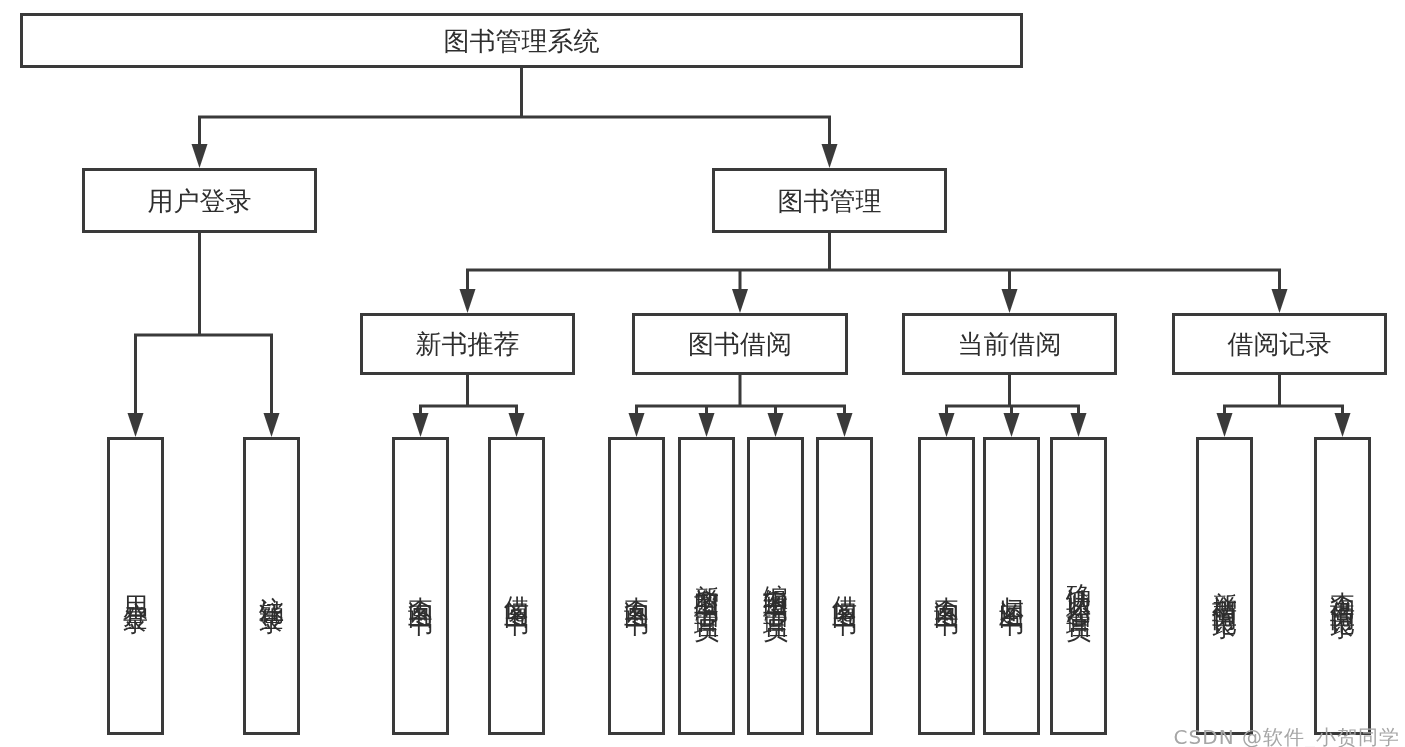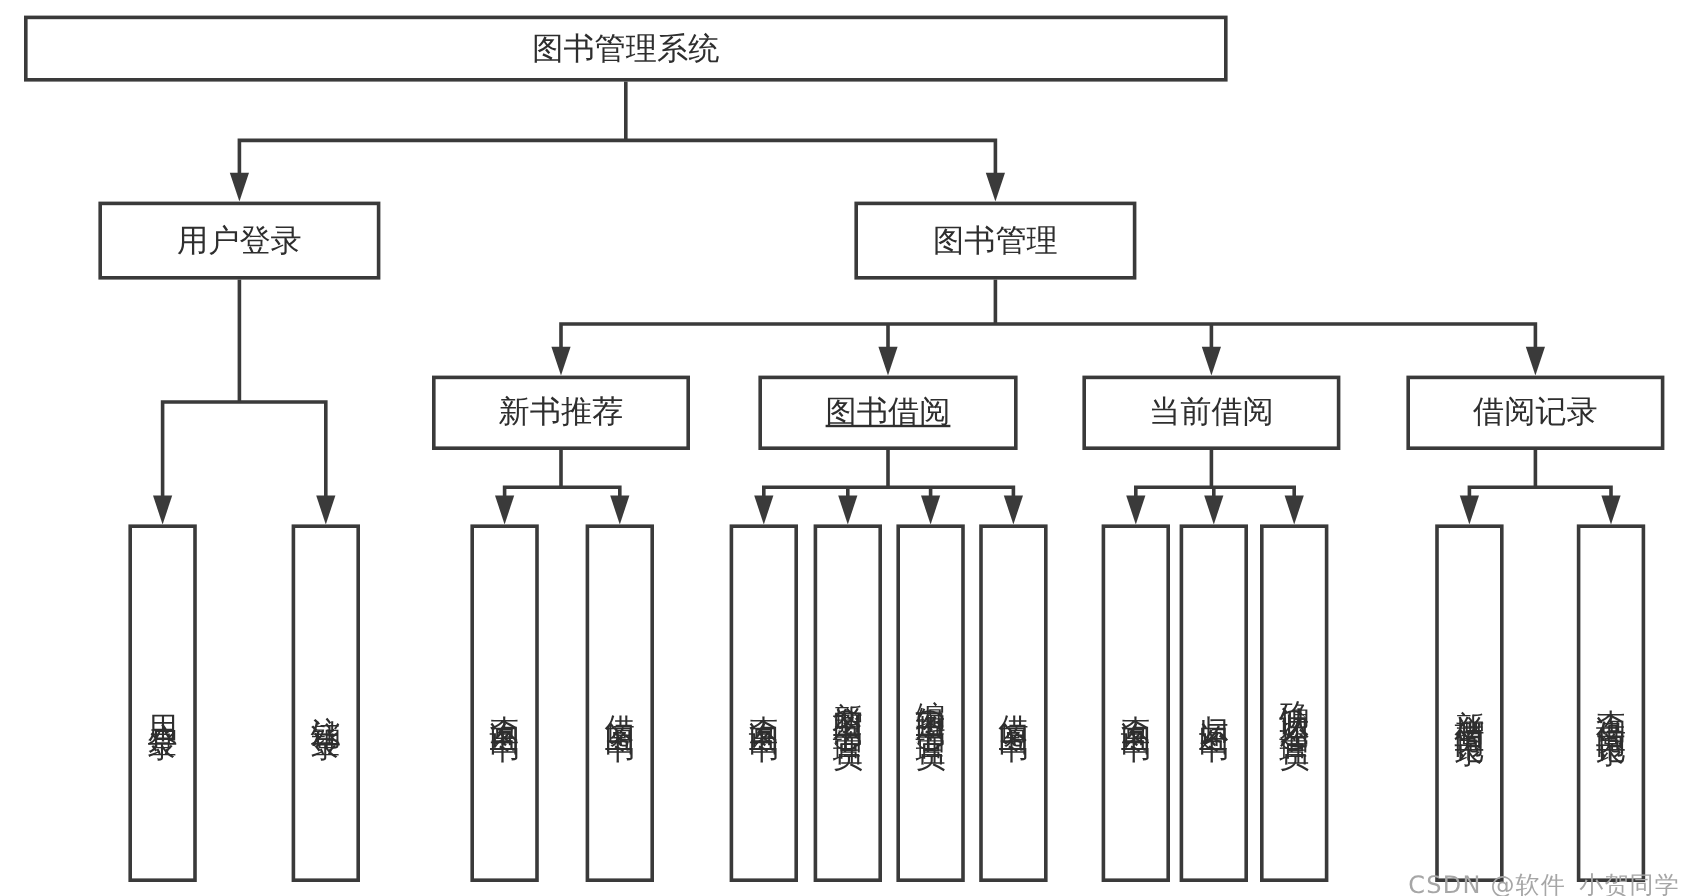--- a/index.html
+++ b/index.html
@@ -75,21 +75,21 @@
   <div class="box" style="left: 82px; top: 168px; width: 235px; height: 65px; border-color: rgb(58, 58, 58); color: rgb(46, 46, 46);">
     <span class="h-label">用户登录</span>
   </div>
   <div class="box" style="left: 360px; top: 313px; width: 215px; height: 62px; border-color: rgb(58, 58, 58); color: rgb(46, 46, 46);">
     <span class="h-label">新书推荐</span>
   </div>
 
   <div class="box" style="left: 712px; top: 168px; width: 235px; height: 65px; border-color: rgb(58, 58, 58); color: rgb(46, 46, 46);">
     <span class="h-label">图书管理</span>
   </div>
-  <div class="box" style="left: 632px; top: 313px; width: 216px; height: 62px; border-color: rgb(58, 58, 58); color: rgb(46, 46, 46); text-decoration: underline;">
+  <div class="box" style="left: 632px; top: 313px; width: 216px; height: 62px; border-color: rgb(58, 58, 58); color: rgb(46, 46, 46);">
     <span class="h-label">图书借阅</span>
   </div>
   <div class="box" style="left: 1172px; top: 313px; width: 215px; height: 62px; border-color: rgb(58, 58, 58); color: rgb(46, 46, 46);">
     <span class="h-label">借阅记录</span>
   </div>
   <div class="box" style="left: 902px; top: 313px; width: 215px; height: 62px; border-color: rgb(58, 58, 58); color: rgb(46, 46, 46);">
     <span class="h-label">当前借阅</span>
   </div>
 
   <div class="box leaf" style="left: 107px; top: 437px; width: 57px; height: 298px; border-color: rgb(58, 58, 58); color: rgb(46, 46, 46);">

